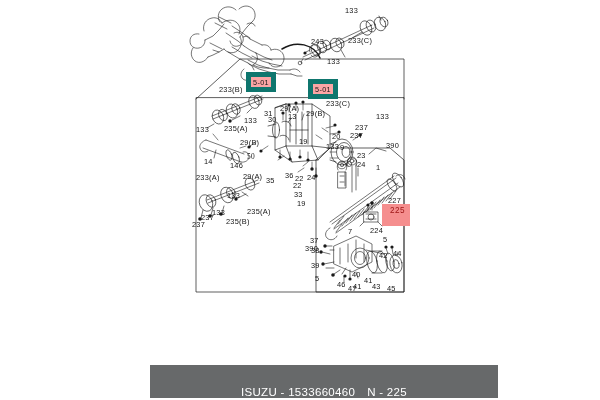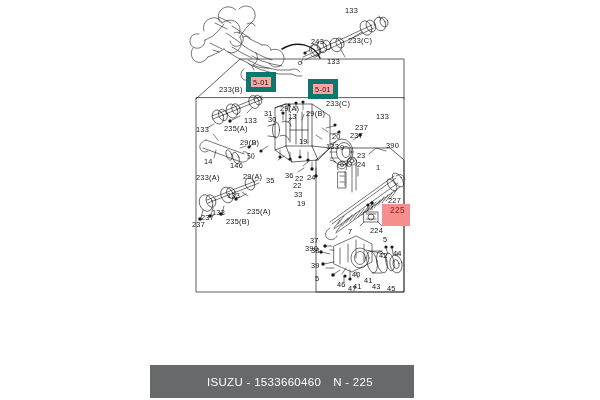--- a/index.html
+++ b/index.html
@@ -76,27 +76,26 @@
     padding: 1px 5px 10px 8px;
     white-space: nowrap;
     font-weight: normal;
   }
 
   
   #footer-bar {
     position: absolute;
     left: 150px;
     top: 365px;
-    width: 248px;
+    width: 348px;
     height: 33px;
     background: #67696a;
     display: flex;
-    align-items: center;
+    align-items: flex-end;
     justify-content: center;
-    padding-left: 16px;
   }
   #footer-text {
     display: flex;
     align-items: baseline;
     gap: 12px;
     color: #ffffff;
     font-family: "Liberation Sans", sans-serif;
     font-size: 11.5px;
     letter-spacing: 0.3px;
     white-space: nowrap;

